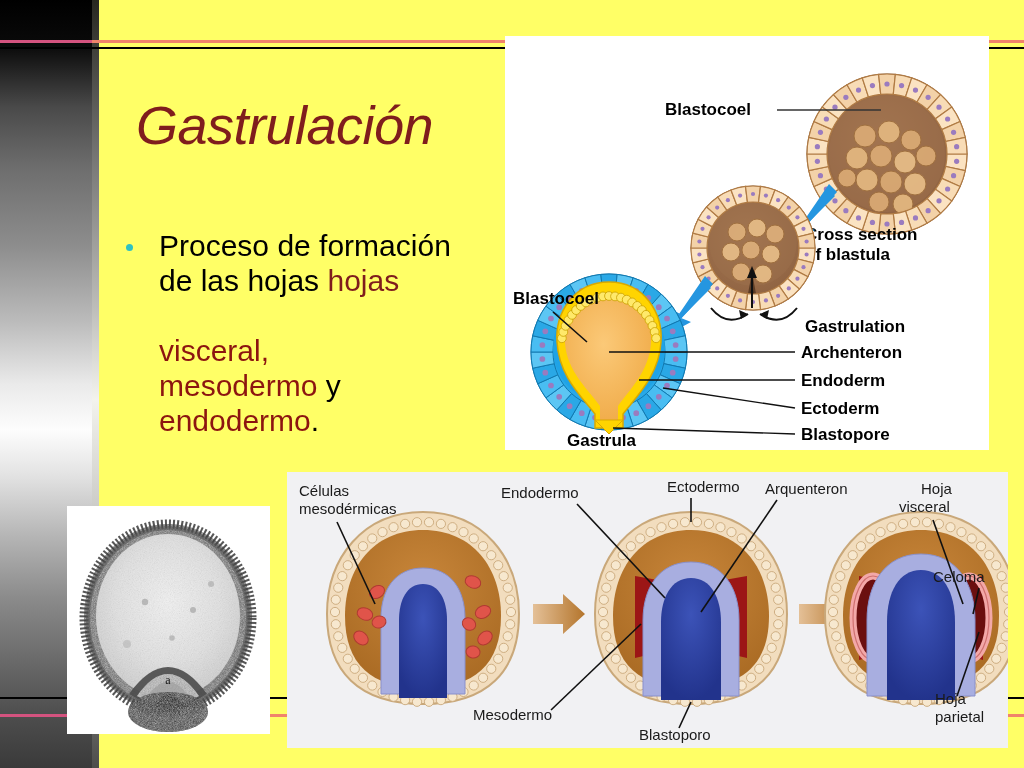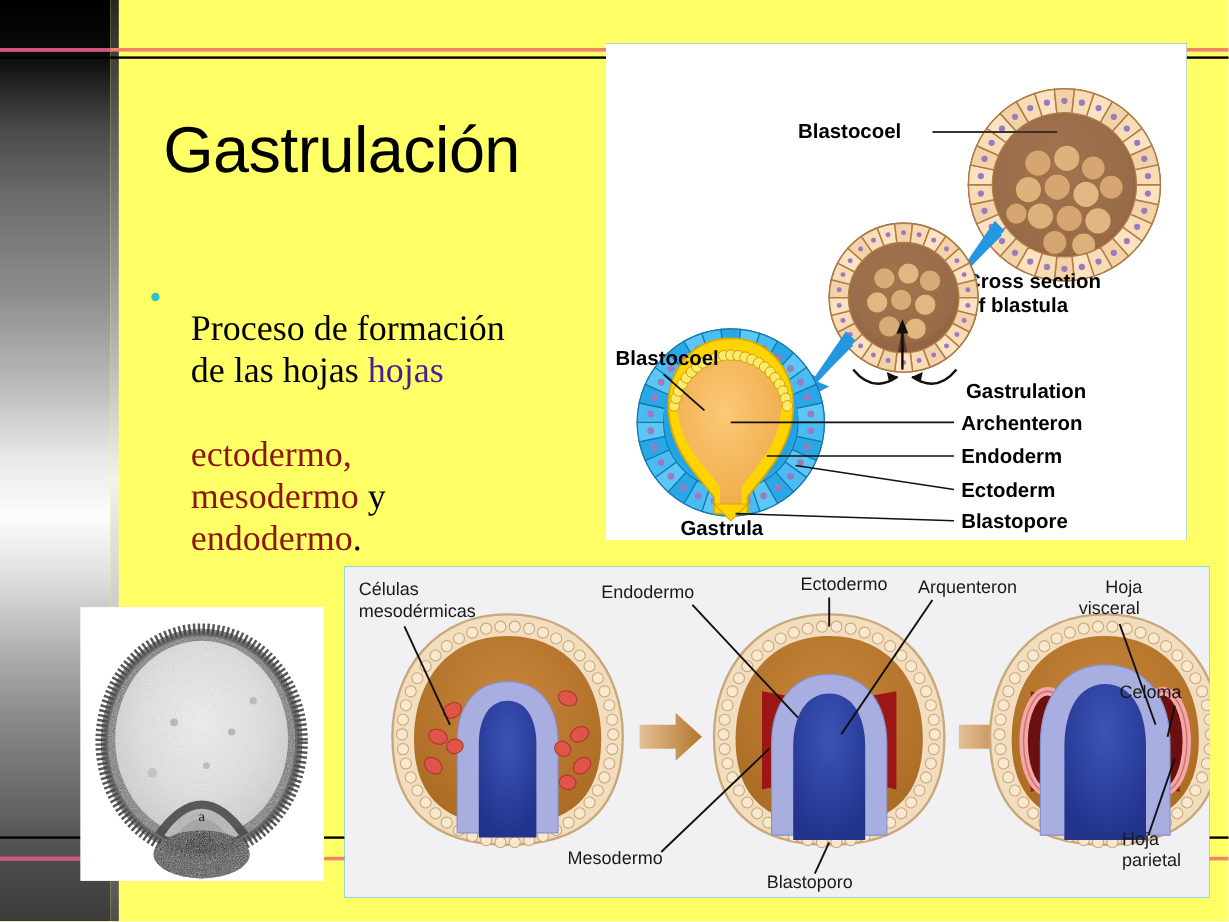--- a/index.html
+++ b/index.html
@@ -55,74 +55,74 @@
   .rule-black-top { top: 47px; height: 2px; background: #000000; }
   .rule-black-bottom { top: 697px; height: 2px; background: #000000; }
   .rule-pink-bottom { top: 714px; height: 3px; background: #f0846b; }
   .rule-pink-bottom-left { position:absolute; left:0; top:714px; width:92px; height:3px; background:#d4537f; }
 
   
   .title {
     position: absolute;
     left: 136px; top: 94px;
     font-size: 54px;
-    color: #000000;
+    font-style: italic;
+    color: #7f1d1d;
     letter-spacing: -0.5px;
     white-space: nowrap;
   }
   
   .bullet-row {
     position: absolute;
     left: 126px; top: 228px;
     width: 370px;
     display: flex;
     align-items: flex-start;
   }
   .bullet-dot {
     width: 7px; height: 7px;
     border-radius: 50%;
     background: #2fc2c2;
     margin-top: 16px;
     flex: 0 0 auto;
   }
   .bullet-text {
     margin-left: 26px;
-    font-family: Liberation Serif, serif;
+    font-family: Liberation Sans, sans-serif;
     font-size: 30px;
     line-height: 1.17;
     color: #000000;
-    margin-top: 28px;
   }
   .t-black   { color: #000000; }
-  .t-purple  { color: #4c1d95; }
+  .t-purple  { color: #7f1d1d; }
   .t-maroon  { color: #8c1510; }
 
   
   .photo {
     position: absolute;
     left: 67px; top: 506px;
     width: 203px; height: 228px;
     background: #ffffff;
     overflow: hidden;
   }
   .photo svg { display:block; }
 
   
   .panel-top {
     position: absolute;
     left: 505px; top: 36px;
     width: 484px; height: 414px;
-    background: #0f766e;
+    background: #3b82f6;
   }
   
   .panel-bottom {
     position: absolute;
     left: 287px; top: 472px;
     width: 721px; height: 276px;
-    background: #0ea5e9;
+    background: #f97316;
   }
   .panel-top svg, .panel-bottom svg { display: block; }
 
   .lbl {
     font-family: "Liberation Sans", sans-serif;
     font-weight: bold;
     fill: #000000;
   }
   .lbl-es {
     font-family: "Liberation Sans", sans-serif;
@@ -146,21 +146,21 @@
   <div class="rule-pink-bottom-left"></div>
 
   <div class="title">Gastrulación</div>
 
   <div class="bullet-row">
     <div class="bullet-dot"></div>
     <div class="bullet-text">
       <span class="t-black">Proceso de formación</span><br>
       <span class="t-black">de las hojas </span><span class="t-purple">hojas</span><br>
       <br>
-      <span class="t-maroon">ectodermo,</span><br>
+      <span class="t-maroon">visceral,</span><br>
       <span class="t-maroon">mesodermo </span><span class="t-black">y</span><br>
       <span class="t-maroon">endodermo</span><span class="t-black">.</span>
     </div>
   </div>
 
   <div class="photo">
     <svg width="203" height="228" viewBox="0 0 203 228">
       <defs>
         <radialGradient id="inner" cx="50%" cy="42%" r="58%">
           <stop offset="0%" stop-color="#f2f2f2"></stop>

